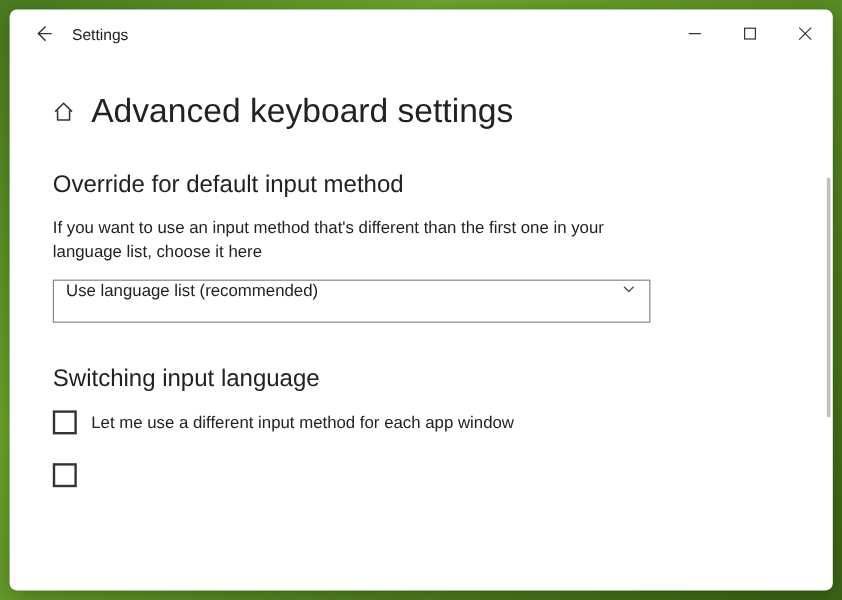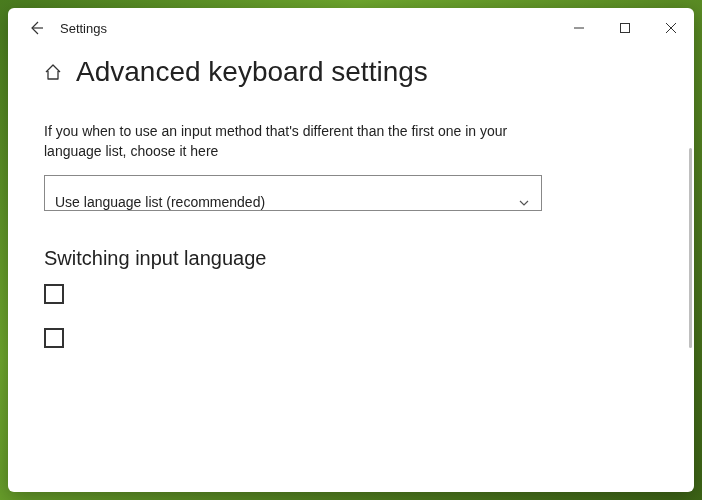--- a/index.html
+++ b/index.html
@@ -13,20 +13,21 @@
     }
     .window {
       background: #fff;
       width: 100%;
       height: 100%;
       border-radius: 6px;
       box-shadow: 0 4px 20px rgba(0,0,0,0.3);
       display: flex;
       flex-direction: column;
       position: relative;
+      gap: 21px;
     }
     .titlebar {
       display: flex;
       align-items: center;
       height: 40px;
       padding-left: 8px;
     }
     .back-btn {
       width: 40px;
       height: 40px;
@@ -82,21 +83,21 @@
       color: #222;
       line-height: 1.4;
       margin-bottom: 14px;
       max-width: 480px;
     }
     .dropdown {
       width: 498px;
       height: 36px;
       border: 1.5px solid #888;
       display: flex;
-      align-items: flex-end;
+      align-items: flex-start;
       padding: 0 10px;
       cursor: pointer;
       background: #fff;
       margin-bottom: 36px;
     }
     .dropdown-label {
       font-size: 14px;
       color: #222;
       flex: 1;
     }
@@ -164,35 +165,37 @@
 
     <div class="page-header">
       <div class="home-icon">
         <svg width="18" height="18" viewBox="0 0 18 18">
           <path d="M2 9 L9 2 L16 9 M4 8 L4 16 L14 16 L14 8" stroke="#333" stroke-width="1.3" fill="none" stroke-linejoin="round"></path>
         </svg>
       </div>
       <h1 class="page-title">Advanced keyboard settings</h1>
     </div>
 
-    <p class="section-desc">If you when to use an input method that's different than the first one in your language list, choose it here</p>
+    <h2 class="section-heading">Override for default input method</h2>
+    <p class="section-desc">If you want to use an input method that's different than the first one in your language list, choose it here</p>
 
     <div class="dropdown">
       <span class="dropdown-label">Use language list (recommended)</span>
       <span class="dropdown-chevron">
         <svg width="14" height="14" viewBox="0 0 14 14">
           <path d="M3 5 L7 9 L11 5" stroke="#555" stroke-width="1.2" fill="none"></path>
         </svg>
       </span>
     </div>
 
     <h2 class="section-heading">Switching input language</h2>
 
     <div class="check-row">
       <div class="checkbox"></div>
+      <span class="check-label">Let me use a different input method for each app window</span>
     </div>
 
     <div class="check-row">
       <div class="checkbox"></div>
     </div>
 
   </div>
 
   <div class="scrollbar"></div>
 </div>

